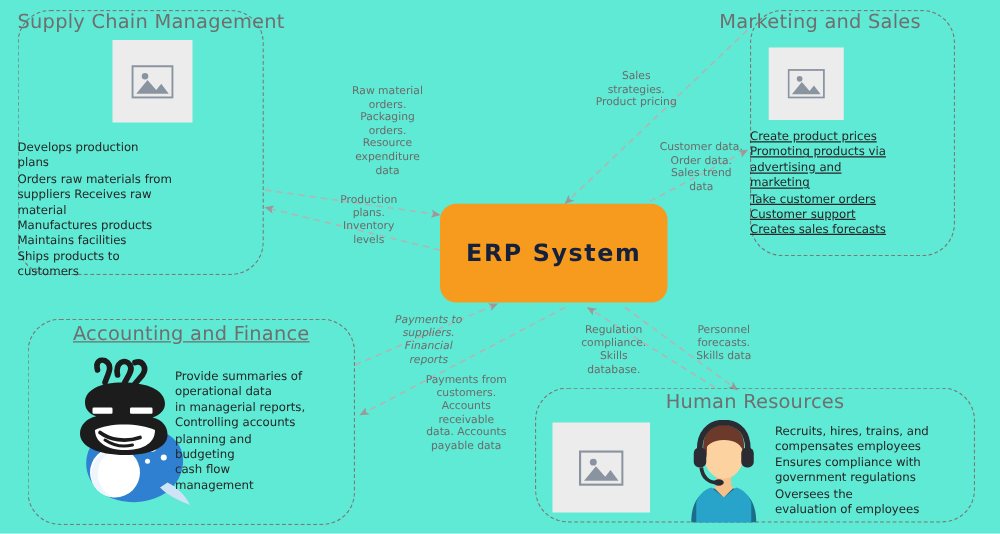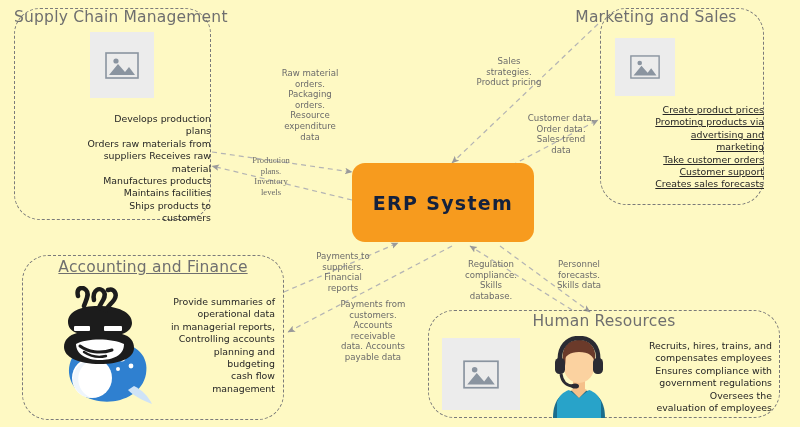--- a/index.html
+++ b/index.html
@@ -4,21 +4,21 @@
 <style>
   html, body {
     margin: 0;
     padding: 0;
     background: #ffffff;
   }
   #canvas {
     position: relative;
     width: 800px;
     height: 427px;
-    background: #fef9c3;
+    background: #5eead4;
     overflow: hidden;
     font-family: "DejaVu Sans", sans-serif;
   }
 
   
   .module {
     position: absolute;
     border: 1.4px dashed #7a7a7a;
     border-radius: 26px;
     box-sizing: border-box;
@@ -29,21 +29,21 @@
     width: 100%;
     text-align: center;
     color: #6f6f6f;
     font-size: 15.5px;
     font-weight: 400;
     letter-spacing: .2px;
     white-space: nowrap;
   }
   .module-body {
     position: absolute;
-    text-align: right;
+    text-align: left;
     color: #262626;
     font-size: 9.4px;
     line-height: 12.4px;
   }
   .module-body.underlined span { text-decoration: underline; }
   .module-body div { white-space: nowrap; }
 
   
   .img-ph {
     position: absolute;
@@ -243,41 +243,41 @@
   <div class="flow-label" style="left:262px; top:68px; width:96px;">
     <div>Raw material</div>
     <div>orders.</div>
     <div>Packaging</div>
     <div>orders.</div>
     <div>Resource</div>
     <div>expenditure</div>
     <div>data</div>
   </div>
 
-  <div class="flow-label" style="left:231px; top:155px; width:80px;font-family:Liberation Serif, serif;">
+  <div class="flow-label" style="left:255px; top:155px; width:80px;">
     <div>Production</div>
     <div>plans.</div>
     <div>Inventory</div>
     <div>levels</div>
   </div>
 
   <div class="flow-label" style="left:464px; top:56px; width:90px;">
     <div>Sales</div>
     <div>strategies.</div>
     <div>Product pricing</div>
   </div>
 
   <div class="flow-label" style="left:518px; top:113px; width:86px;">
     <div>Customer data.</div>
     <div>Order data.</div>
     <div>Sales trend</div>
     <div>data</div>
   </div>
 
-  <div class="flow-label" style="left:303px; top:251px; width:80px;">
+  <div class="flow-label" style="left:303px; top:251px; width:80px;font-style:italic;">
     <div>Payments to</div>
     <div>suppliers.</div>
     <div>Financial</div>
     <div>reports</div>
   </div>
 
   <div class="flow-label" style="left:330px; top:299px; width:86px;">
     <div>Payments from</div>
     <div>customers.</div>
     <div>Accounts</div>

